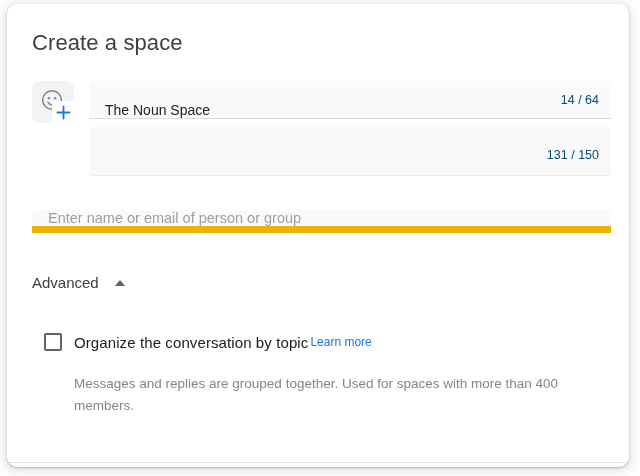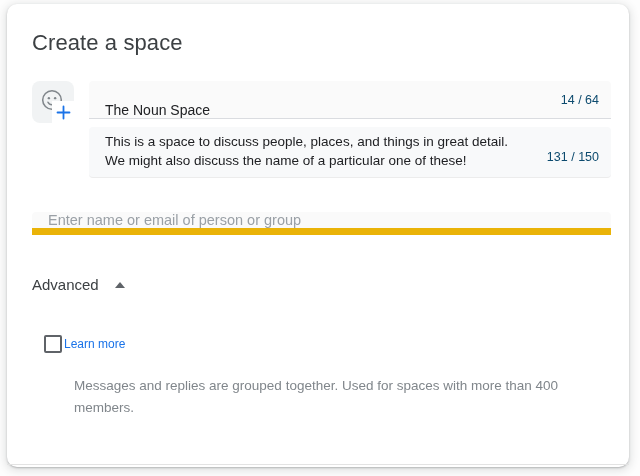--- a/index.html
+++ b/index.html
@@ -110,38 +110,38 @@
         </svg>
       </div>
 
       <div class="fields">
         <div class="name-field">
           <input class="name-input" type="text" value="The Noun Space" style="">
           <span class="counter">14 / 64</span>
         </div>
 
         <div class="desc-field">
-          <span>This is a space to discuss people, places, and things in great detail. We might also discuss the name of a particular one of these!</span>
           <span class="counter">131 / 150</span>
         </div>
       </div>
     </div>
 
     <div class="member-field">
       <input class="member-input" type="text" placeholder="Enter name or email of person or group" style="">
     </div>
 
 
     <div class="advanced">
       <span class="advanced-label">Advanced</span>
       <span class="tri-up"></span>
     </div>
 
     <div class="check-row row-topics">
       <div class="checkbox" role="checkbox" aria-checked="false"></div>
+      <span class="check-label">Organize the conversation by topic</span>
       <a class="learn-more">Learn more</a>
     </div>
     <div class="helper-text">Messages and replies are grouped together. Used for spaces with more than 400 members.</div>
 
     <div class="divider"></div>
 
     <div class="footer">
       <button class="btn-text">Cancel</button>
       <button class="btn-primary">Create</button>
     </div>

